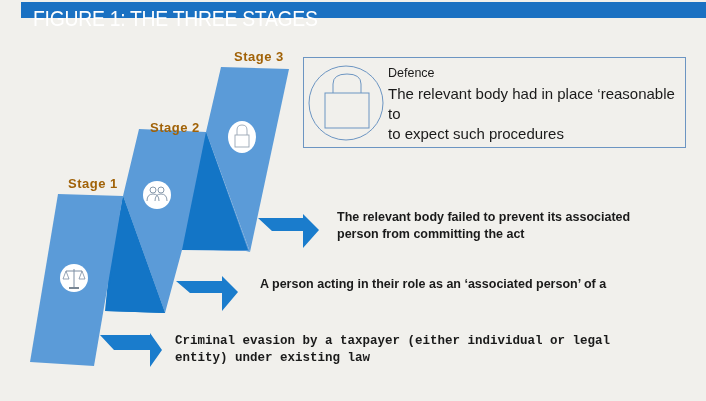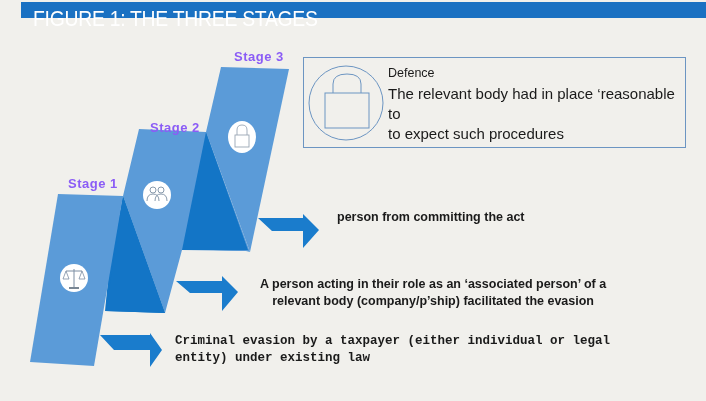--- a/index.html
+++ b/index.html
@@ -16,21 +16,21 @@
   }
   .header-title {
     position: absolute; left: 12px; top: 4px;
     color: #ffffff; font-size: 22px; letter-spacing: -0.3px;
     font-family: "Liberation Sans", sans-serif;
     transform: scaleX(0.88); transform-origin: left center;
     white-space: nowrap;
   }
   svg.stairs { position: absolute; left: 0; top: 0; }
   .stage-label {
-    position: absolute; font-size: 13px; font-weight: bold; color: #8b5cf6;
+    position: absolute; font-size: 13px; font-weight: bold; color: #a16207;
     letter-spacing: 0.5px; white-space: nowrap;
   }
   .defence-box {
     position: absolute; left: 303px; top: 57px; width: 383px; height: 91px;
     border: 1px solid #6c95c2; box-sizing: border-box;
   }
   .defence-title {
     position: absolute; left: 388px; top: 66px;
     font-size: 12.5px; font-weight: normal; color: #1a1a1a;
   }
@@ -108,22 +108,22 @@
 <span class="stage-label" style="left:234px; top:49px;">Stage  3</span>
 
 <div class="defence-box"></div>
 <div class="defence-title">Defence</div>
 <div class="defence-body">
   <div>The relevant body had in place ‘reasonable to</div>
   <div>to expect such procedures</div>
 </div>
 
 <div class="desc" style="left:337px; top:209px;">
+  <div>The relevant body failed to prevent its associated</div>
   <div>person from committing the act</div>
 </div>
 <div class="desc" style="left:260px; top:276px;text-align:center;">
   <div>A person acting in their role as an ‘associated person’ of a</div>
-  <div>relevant body (company/p’ship) facilitated the evasion</div>
 </div>
 <div class="desc" style="left:175px; top:333px;font-family:Liberation Mono, monospace;">
   <div>Criminal evasion by a taxpayer (either individual or legal</div>
   <div>entity) under existing law</div>
 </div>
 
 </body></html>

